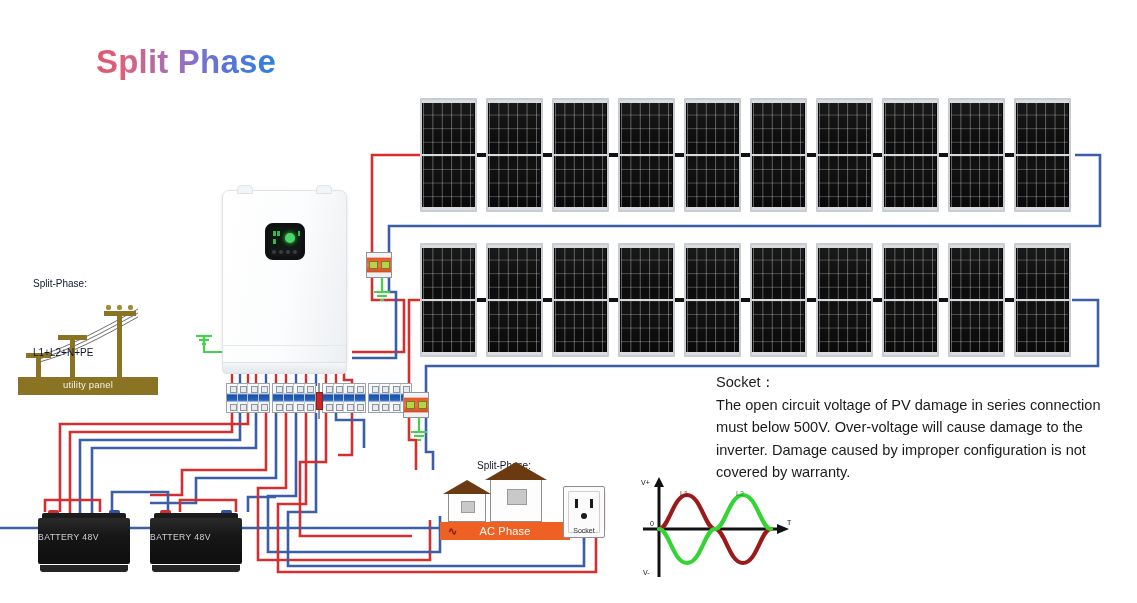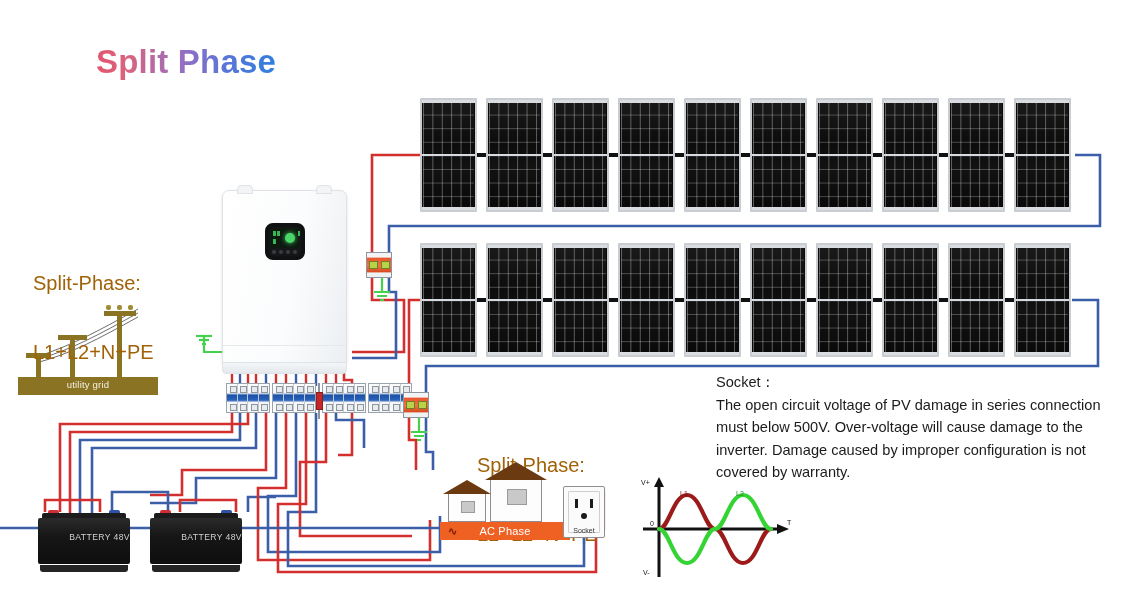--- a/index.html
+++ b/index.html
@@ -29,22 +29,22 @@
     -webkit-background-clip: text;
     background-clip: text;
     color: transparent;
     -webkit-text-fill-color: transparent;
     white-space: pre;
   }
 
   
   .lbl {
     position: absolute;
-    color: #a16207;
-    font-size: 20px;
+    color: #0f172a;
+    font-size: 10px;
     line-height: 23px;
     white-space: pre;
   }
   .notice {
     position: absolute;
     left: 716px; top: 371px;
     width: 415px;
     color: #1b1b1b;
     font-size: 14.6px;
     line-height: 22.5px;
@@ -200,21 +200,21 @@
   }
   .battery .lid {
     position:absolute; left:4px; top:3px; width:84px; height:8px;
     background:#1c1c1c; border-radius:2px 2px 0 0;
   }
   .battery .foot {
     position:absolute; left:2px; bottom:0px; width:88px; height:7px;
     background:#242424; border-radius:0 0 3px 3px;
   }
   .battery .txt {
-    position:absolute; left:0; right:0; top:22px; text-align:right;
+    position:absolute; left:0; right:0; top:22px; text-align:left;
     color:#cfd2d6; font-size:8.6px; letter-spacing:.4px;
   }
   .battery .term {
     position:absolute; top:0px; width:11px; height:9px; border-radius:2px 2px 0 0;
   }
   .battery .term.pos { left:10px; background:#cf2f34; }
   .battery .term.neg { right:10px; background:#2d52a8; }
 
   
   .house-grp { position:absolute; left:440px; top:478px; width:130px; height:62px; }
@@ -566,21 +566,21 @@
     <div class="pole" style="left:18px;height:30px;"></div>
     <div class="arm" style="left:8px;top:68px;width:25px;"></div>
     <div class="pole" style="left:52px;height:48px;"></div>
     <div class="arm" style="left:40px;top:50px;width:29px;"></div>
     <div class="pole" style="left:99px;height:72px;"></div>
     <div class="arm" style="left:86px;top:26px;width:32px;"></div>
     <div class="insul" style="left:88px;top:20px;"></div>
     <div class="insul" style="left:99px;top:20px;"></div>
     <div class="insul" style="left:110px;top:20px;"></div>
     <div class="ground">
-      <span>utility grid</span>
+      <span>utility panel</span>
     </div>
   </div>
 
   <div class="lbl" style="left:33px;top:226px;">
     <div>Split-Phase:</div>
     <div>L1+L2+N+PE</div>
   </div>
 
   <div class="lbl" style="left:477px;top:408px;">
     <div>Split-Phase:</div>

